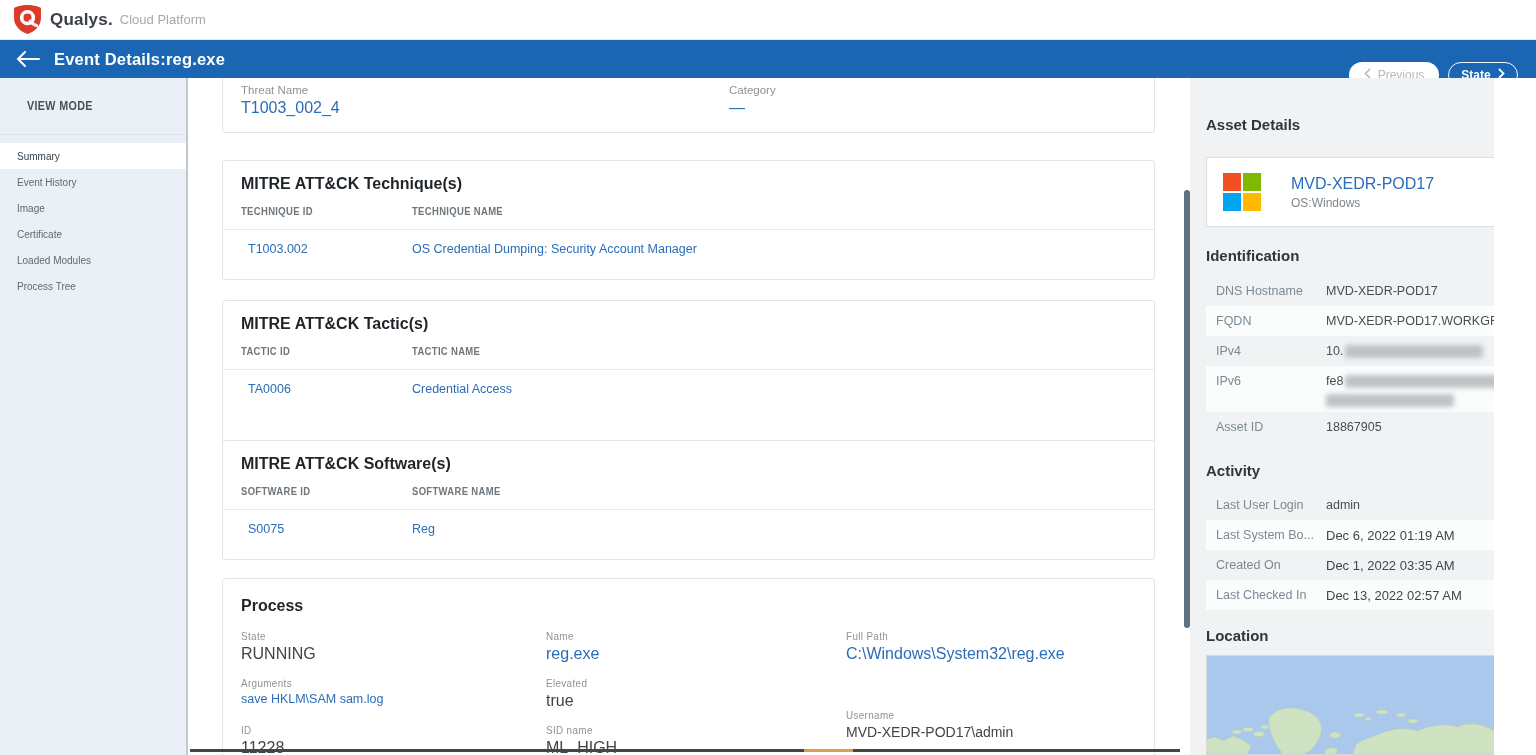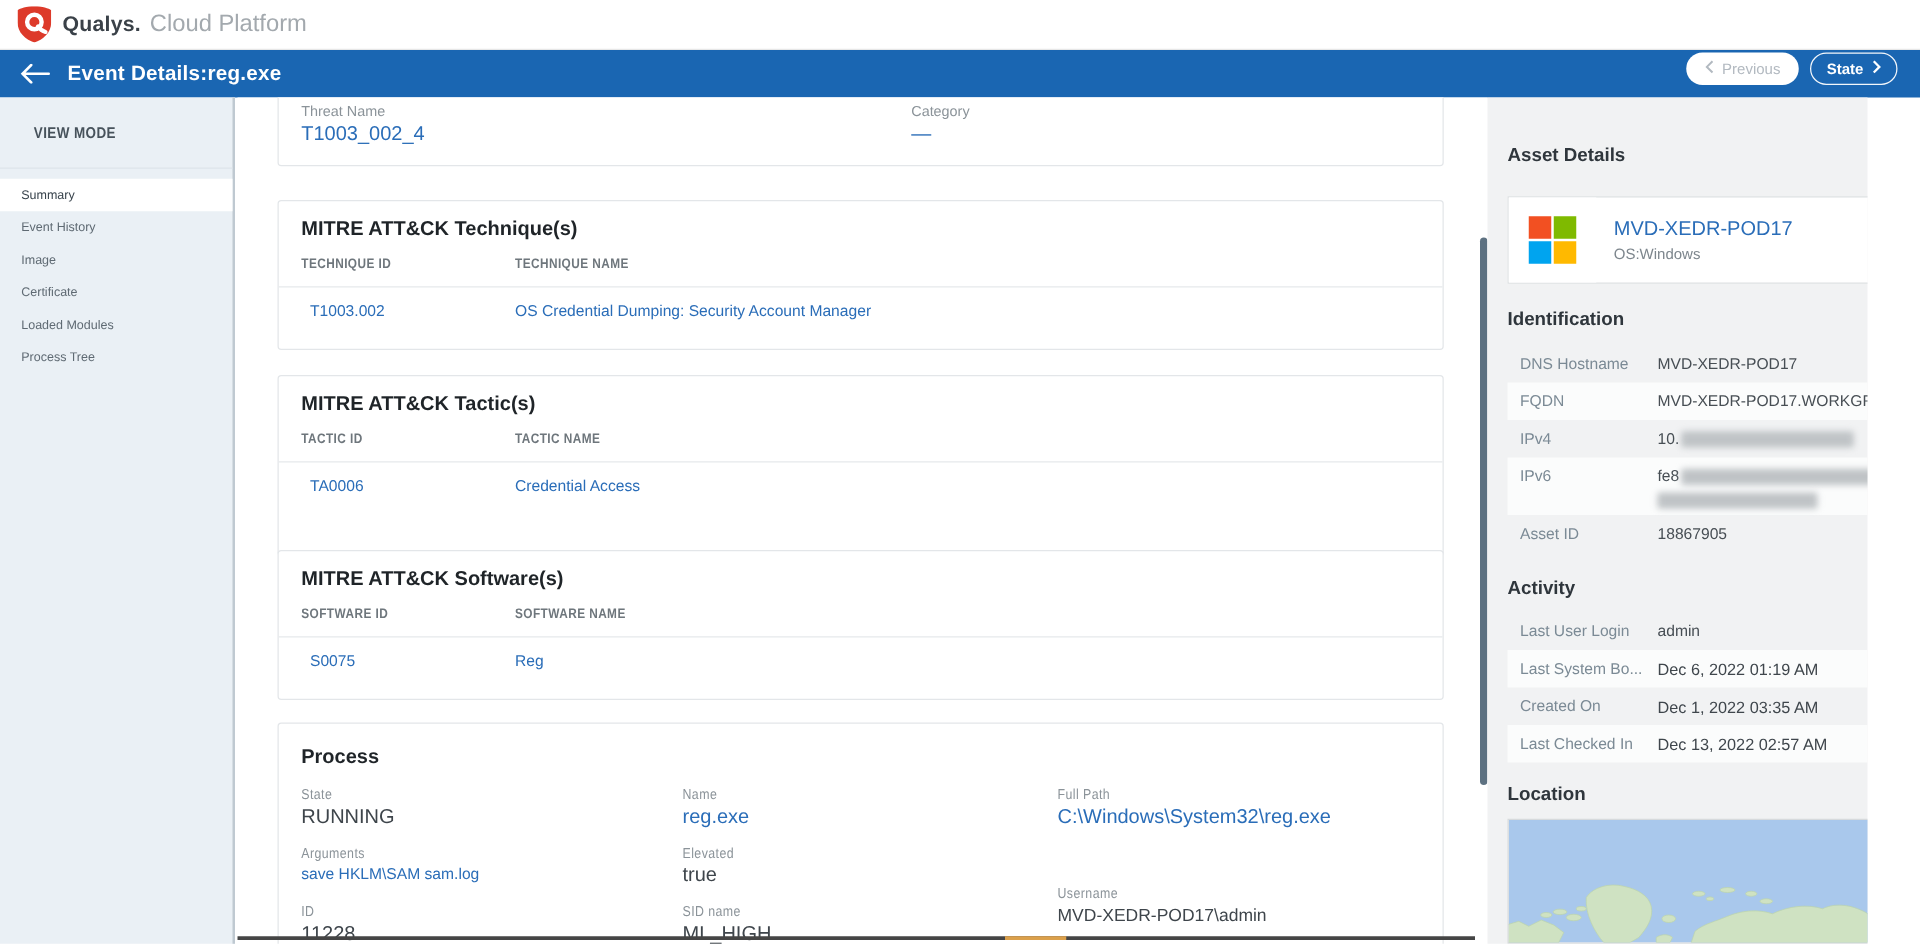--- a/index.html
+++ b/index.html
@@ -3,28 +3,28 @@
 <meta charset="utf-8">
 <style>
   * { margin:0; padding:0; box-sizing:border-box; }
   html,body { width:1536px; height:755px; overflow:hidden; background:#fff;
     font-family:"Liberation Sans", sans-serif; }
 
   
   .topbar { position:absolute; left:0; top:0; width:1536px; height:40px; background:#fff;
     border-bottom:1px solid #e7e7e7; display:flex; align-items:center; padding-left:14px; }
   .brand { font-size:17px; font-weight:bold; color:#3a4148; margin-left:9px; letter-spacing:.2px; }
-  .product { font-size:19px; color:#a3a9ae; margin-left:7px; }
+  .product { font-size:13px; color:#a3a9ae; margin-left:7px; }
 
   
   .appbar { position:absolute; left:0; top:40px; width:1536px; height:38px; background:#1a66b2;
     display:flex; align-items:center; }
   .back { margin-left:16px; cursor:pointer; display:flex; align-items:center; }
   .apptitle { color:#fff; font-size:16.5px; font-weight:bold; margin-left:14px; letter-spacing:.2px; }
-  .nav-btns { position:absolute; right:18px; top:2px; display:flex; gap:9px; }
+  .nav-btns { position:absolute; right:18px; top:22px; display:flex; gap:9px; }
   .pill { height:26px; border-radius:13px; display:flex; align-items:center; justify-content:center;
     font-size:12px; cursor:pointer; }
   .pill-prev { width:90px; background:#fff; color:#b2b9c0; gap:7px; }
   .pill-next { width:70px; background:transparent; border:1.5px solid rgba(255,255,255,.95);
     color:#fff; gap:7px; font-weight:bold; }
 
   
   .sidebar { position:absolute; left:0; top:78px; width:188px; height:677px; background:#eaf0f5;
     border-right:2px solid #bfc9d1; }
   .viewmode { height:57px; display:flex; align-items:center; padding-left:27px;

